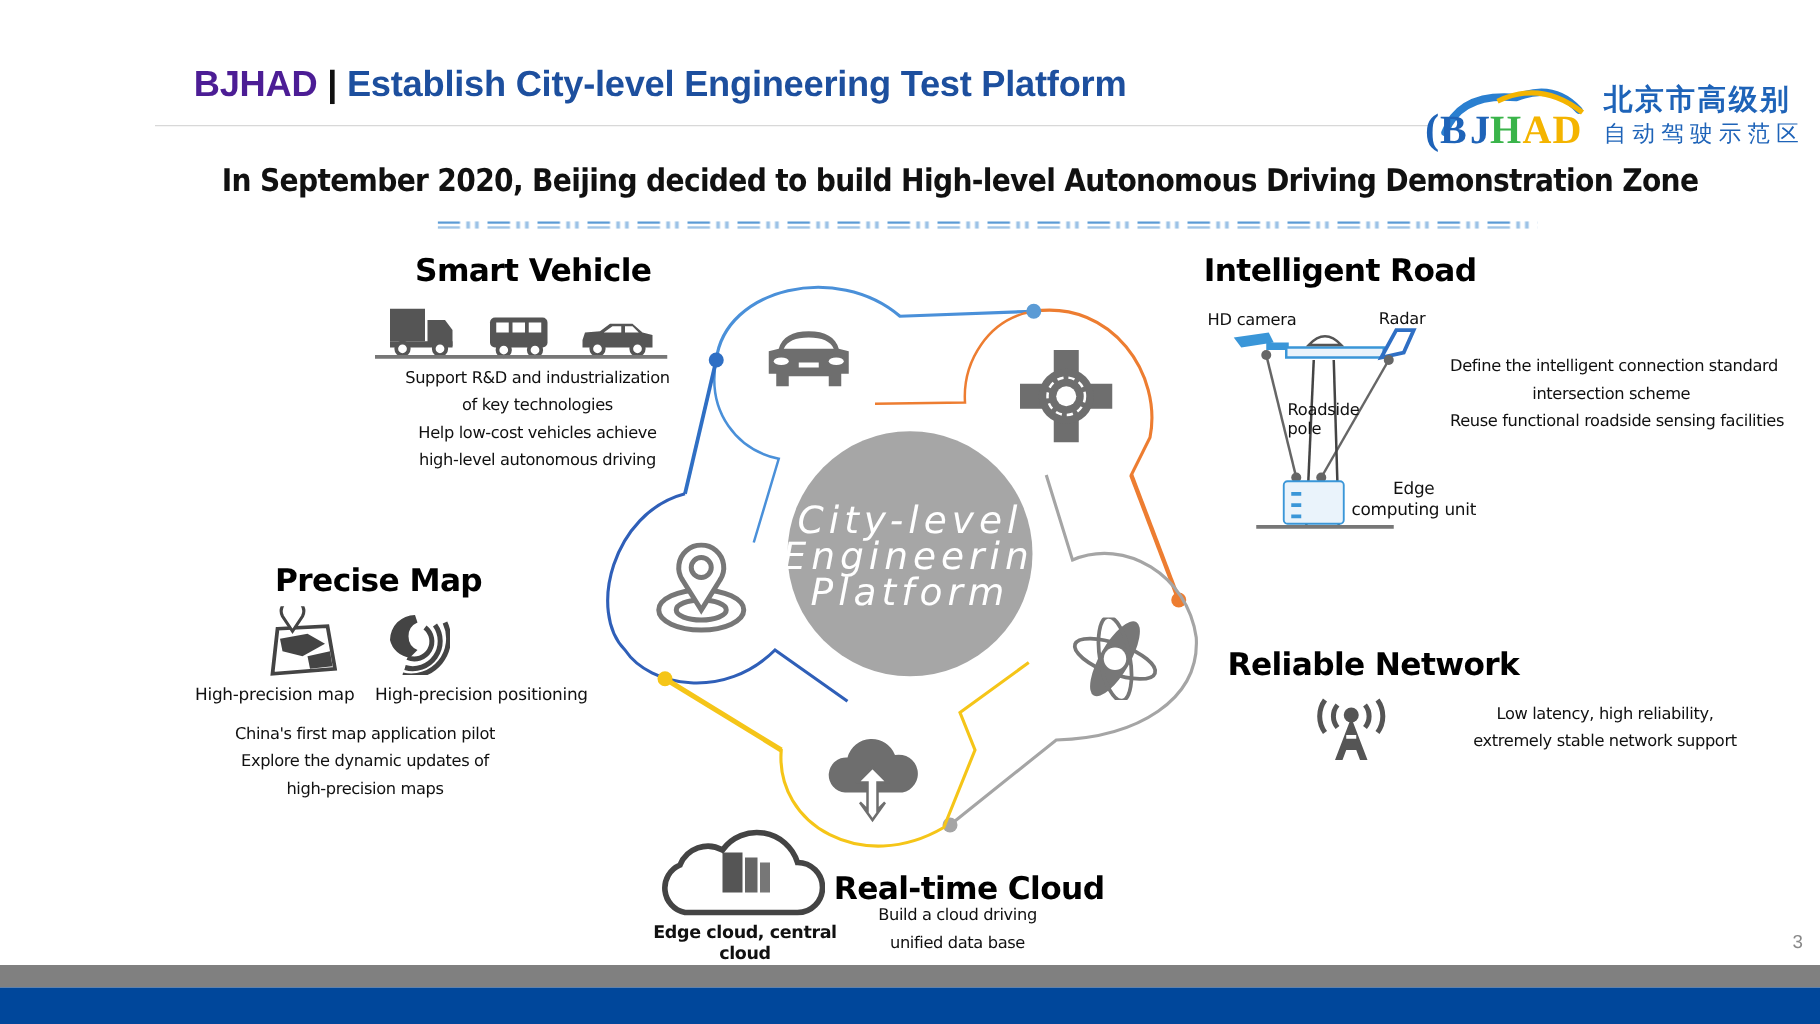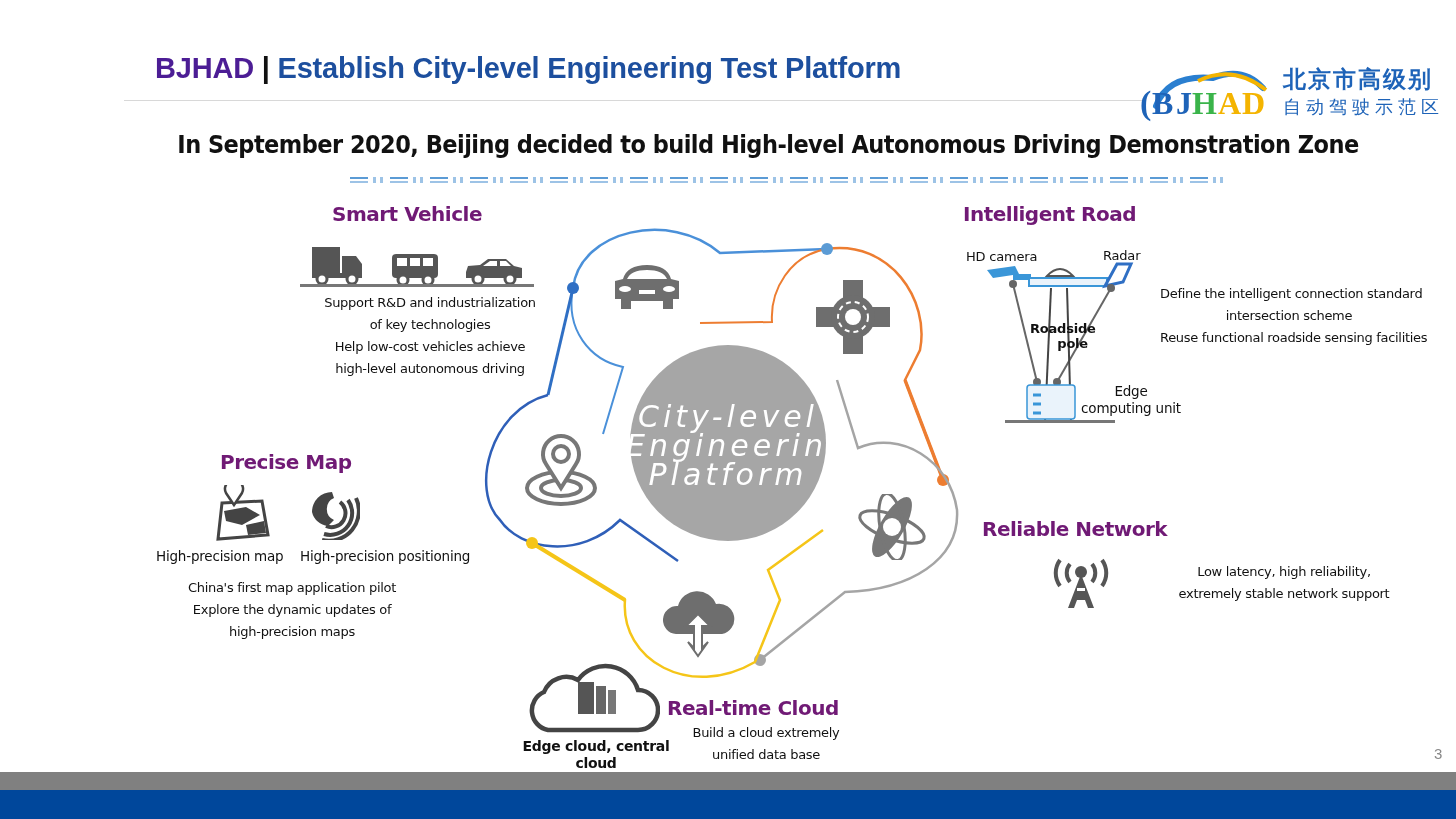--- a/index.html
+++ b/index.html
@@ -8,21 +8,21 @@
   .title { left:155px; top:52px; font-size:29px; font-weight:bold; white-space:nowrap; letter-spacing:-0.2px; }
   .title .brand { color:#4c1d95; }
   .title .sep { color:#111; }
   .title .main { color:#1d4f9e; }
   .hr { left:124px; top:100px; width:1020px; height:1px; background:#d8d8d8; }
   .logo { left:1138px; top:66px; width:318px; height:56px; }
   .logo-cn1 { left:1283px; top:64px; font-size:23px; font-weight:bold; color:#1e63b8; letter-spacing:2px; font-family:"DejaVu Sans", sans-serif; white-space:nowrap; }
   .logo-cn2 { left:1283px; top:95px; font-size:18px; color:#1e63b8; letter-spacing:5px; font-family:"DejaVu Sans", sans-serif; white-space:nowrap; }
   .subtitle { left:0; width:1536px; top:130px; text-align:center; font-size:25px; font-weight:bold; color:#111; white-space:nowrap; font-family:"DejaVu Sans", sans-serif; letter-spacing:-0.6px; transform:scaleX(0.9); transform-origin:768px 0; }
   .dashes { left:350px; top:177px; width:880px; height:6px; }
-  .sec-title { font-family:"DejaVu Sans", sans-serif; font-weight:bold; font-size:20px; color:#701a75; white-space:nowrap; letter-spacing:-0.5px;text-align:right; }
+  .sec-title { font-family:"DejaVu Sans", sans-serif; font-weight:bold; font-size:25px; color:#000000; white-space:nowrap; letter-spacing:-0.5px;text-align:right; }
   .desc { font-family:"DejaVu Sans", sans-serif; font-size:13px; color:#111; text-align:center; line-height:22px; white-space:nowrap; letter-spacing:-0.3px; }
   .label { font-family:"DejaVu Sans", sans-serif; font-size:13.5px; color:#111; white-space:nowrap; letter-spacing:-0.2px; }
   .center-text { left:626px; top:402px; width:204px; text-align:center; color:#fff; font-style:italic; font-size:30px; letter-spacing:4px; line-height:29px; font-family:"DejaVu Sans", sans-serif; }
   .page-num { left:1434px; top:745px; font-size:15px; color:#888; }
   .bar-gray { left:0; top:772px; width:1456px; height:18px; background:#808080; }
   .bar-blue { left:0; top:790px; width:1456px; height:29px; background:#00479b; }
 </style>
 </head>
 <body>
 
@@ -175,21 +175,21 @@
   <g>
     <rect x="42" y="125" width="48" height="34" rx="3" fill="#eaf3fb" stroke="#3a96d8" stroke-width="1.5"></rect>
     <line x1="48" y1="135" x2="56" y2="135" stroke="#3a96d8" stroke-width="3"></line>
     <line x1="48" y1="144" x2="56" y2="144" stroke="#3a96d8" stroke-width="3"></line>
     <line x1="48" y1="153" x2="56" y2="153" stroke="#3a96d8" stroke-width="3"></line>
   </g>
   <rect x="20" y="160" width="110" height="3" fill="#777"></rect>
 </svg>
 <div class="abs label" style="left:966px;top:249px;font-size:13px;">HD camera</div>
 <div class="abs label" style="left:1103px;top:248px;font-size:13px;">Radar</div>
-<div class="abs label" style="left:1030px;top:321px;font-size:13px;text-align:right;line-height:15px;width:58px;font-weight:bold;">
+<div class="abs label" style="left:1030px;top:321px;font-size:13px;text-align:left;line-height:15px;width:58px;">
   <div>Roadside</div>
   <div>pole</div>
 </div>
 <div class="abs label" style="left:1080px;top:383px;text-align:center;line-height:17px;width:102px;">
   <div>Edge</div>
   <div>computing unit</div>
 </div>
 <div class="abs desc" style="left:1160px;top:283px;width:258px;">
   <div>Define the intelligent connection standard</div>
   <div>intersection scheme</div>
@@ -233,21 +233,21 @@
 </div>
 
 <svg class="abs" style="left:526px;top:652px;" width="134" height="82" viewBox="0 0 134 82">
   <path d="M22 78 A20 20 0 0 1 18 40 A24 24 0 0 1 52 28 A34 34 0 0 1 112 38 A20 20 0 0 1 112 78 Z" fill="#fff" stroke="#444" stroke-width="4.5"></path>
   <rect x="52" y="30" width="16" height="32" fill="#555"></rect>
   <rect x="70" y="34" width="10" height="28" fill="#666"></rect>
   <rect x="82" y="38" width="8" height="24" fill="#777"></rect>
 </svg>
 <div class="abs sec-title" style="left:667px;top:696px;">Real-time Cloud</div>
 <div class="abs desc" style="left:680px;top:722px;width:172px;">
-  <div>Build a cloud extremely</div>
+  <div>Build a cloud driving</div>
   <div>unified data base</div>
 </div>
 <div class="abs" style="left:516px;top:738px;width:160px;text-align:center;font-family:'DejaVu Sans',sans-serif;font-weight:bold;font-size:14px;line-height:17px;letter-spacing:-0.3px;">
   <div>Edge cloud, central</div>
   <div>cloud</div>
 </div>
 
 <div class="abs page-num">3</div>
 <div class="abs bar-gray"></div>
 <div class="abs bar-blue"></div>

